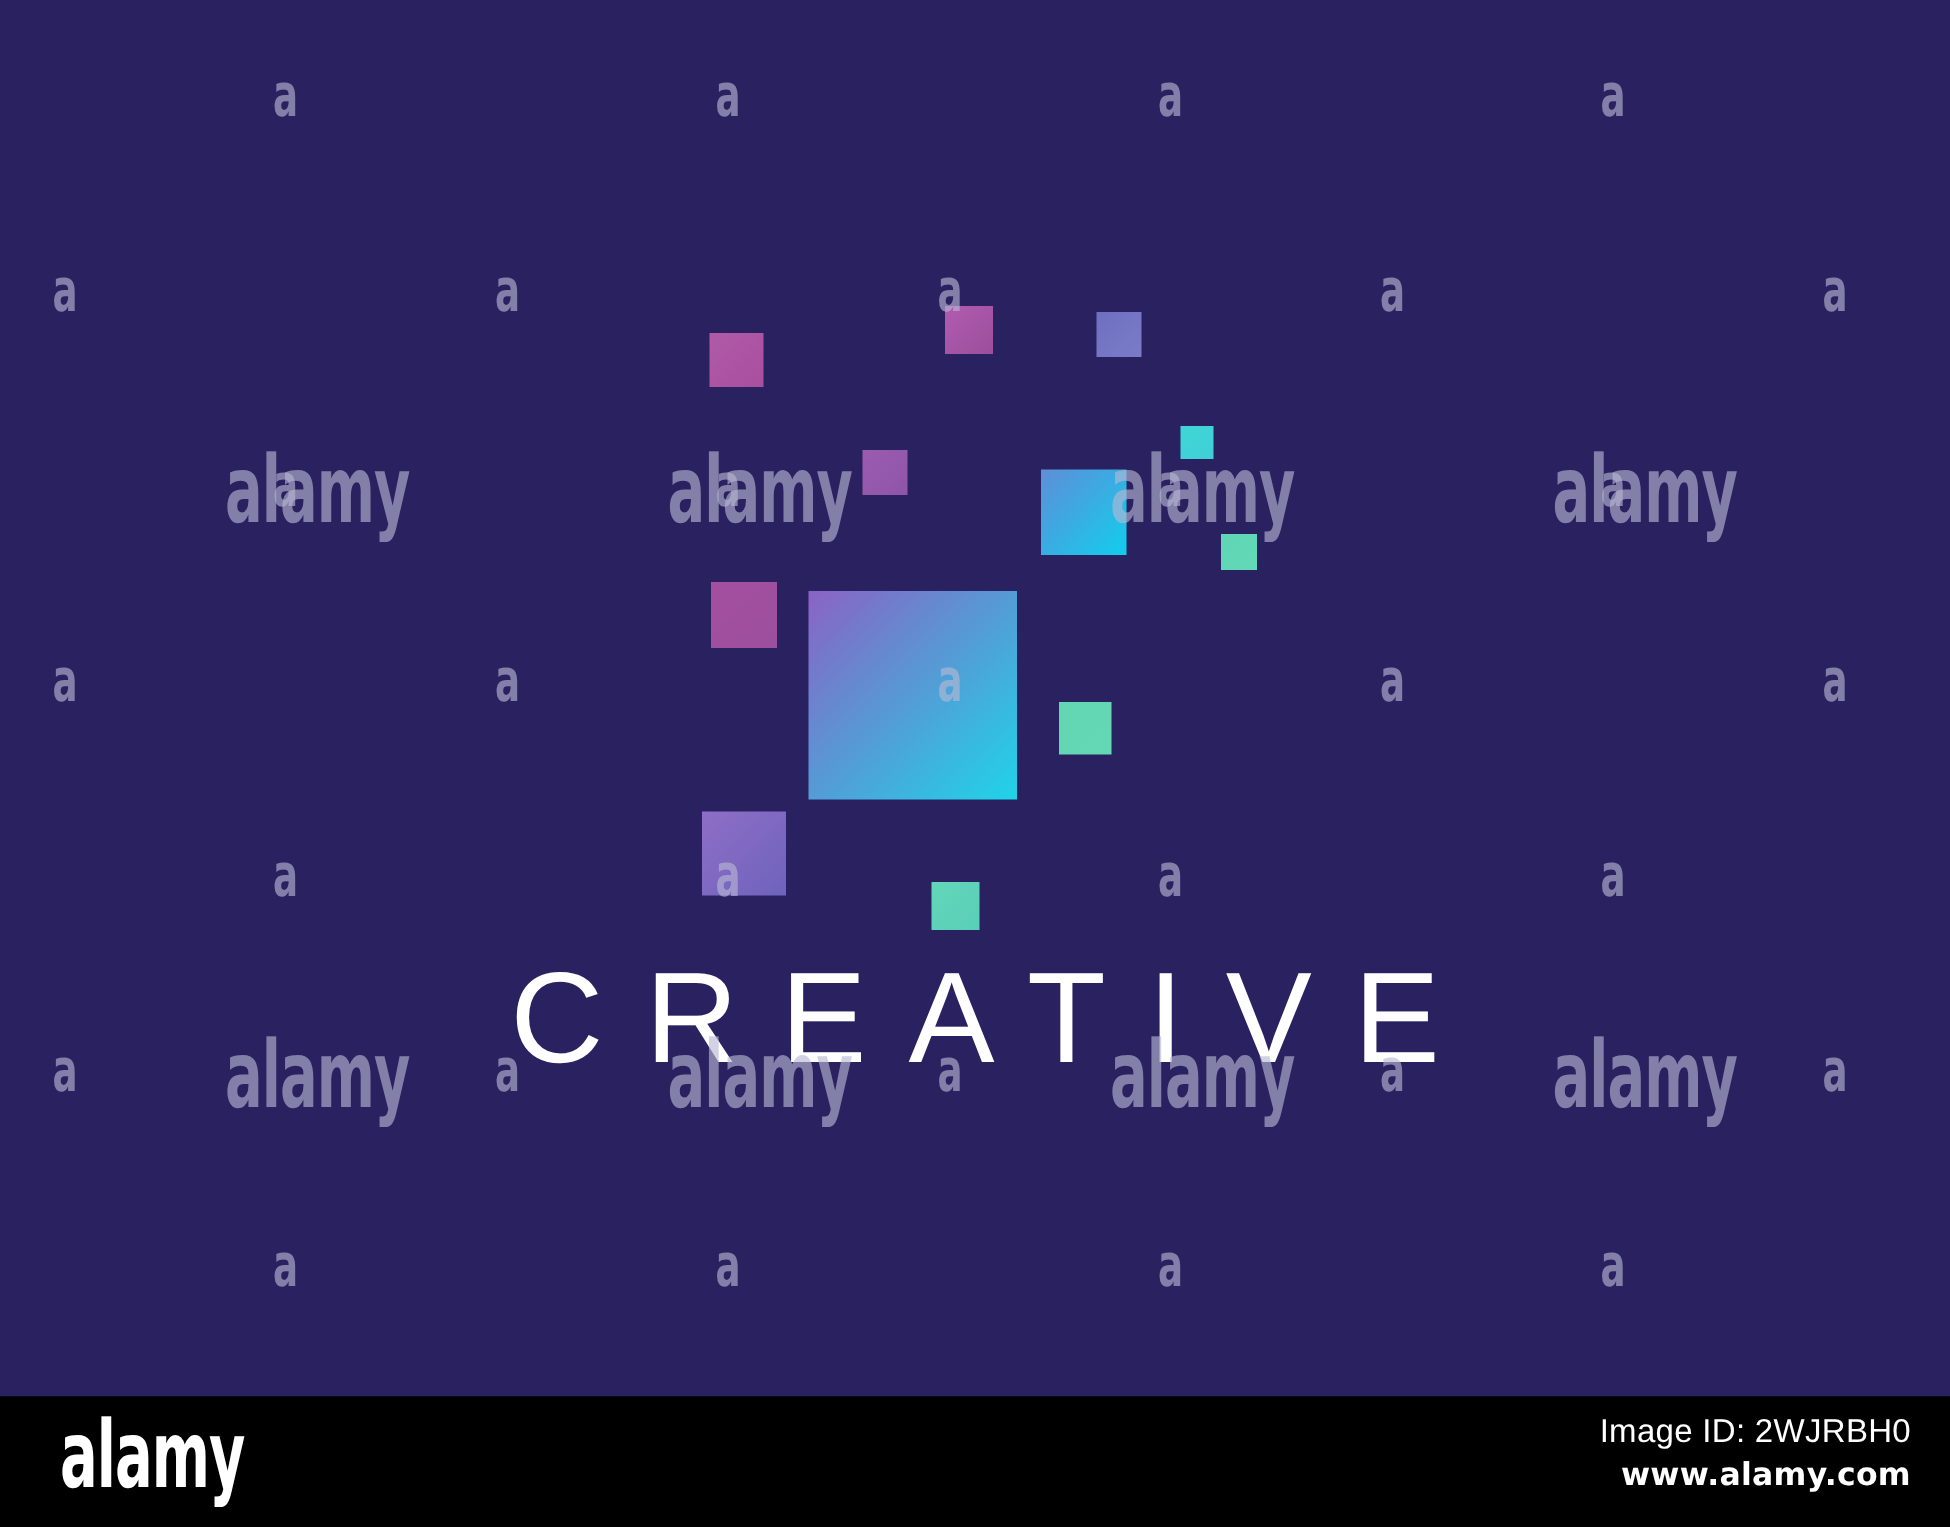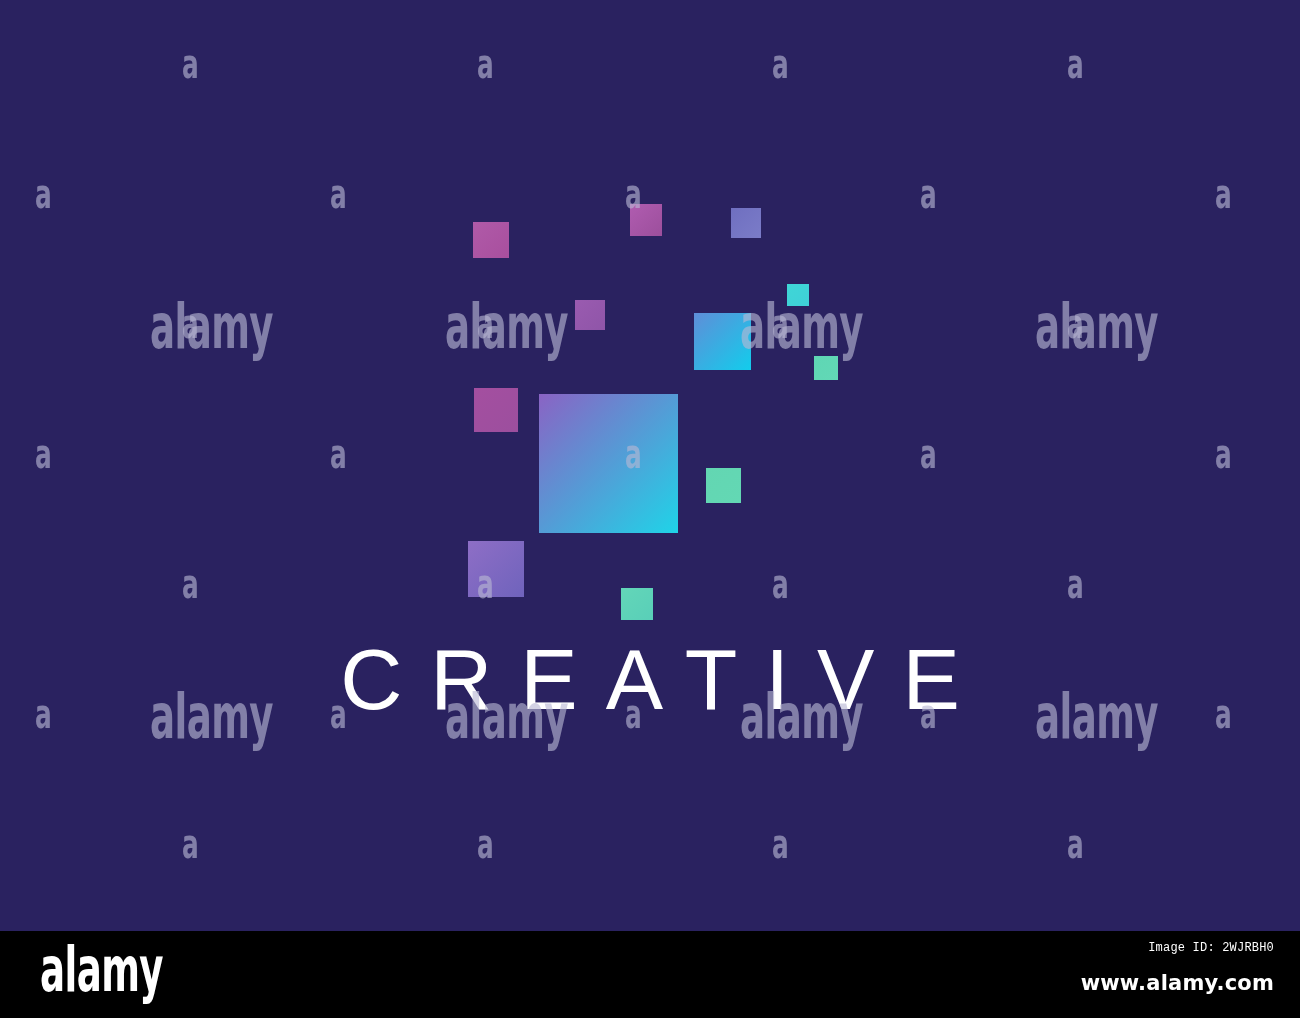--- a/index.html
+++ b/index.html
@@ -46,22 +46,22 @@
     position:absolute;left:0;top:931px;width:1300px;height:87px;background:#000;
   }
   #footer-logo{
     position:absolute;left:40px;top:8px;
     color:#fff;font-family:"DejaVu Sans",sans-serif;
     font-size:62px;font-weight:700;line-height:1;letter-spacing:-1px;
     transform:scaleX(.6);transform-origin:left top;
   }
   #footer-imageid{
     position:absolute;right:26px;top:10px;
-    color:#ffffff;font-family:Liberation Mono, monospace;
-    font-size:12px;font-weight:400;letter-spacing:.2px;
+    color:#ffffff;font-family:Liberation Sans, sans-serif;
+    font-size:22px;font-weight:400;letter-spacing:.2px;
   }
   #footer-url{
     position:absolute;right:26px;top:40px;
     color:#ffffff;font-family:"DejaVu Sans",sans-serif;
     font-size:21px;font-weight:700;letter-spacing:.2px;
   }
 </style>
 </head>
 <body>
 

